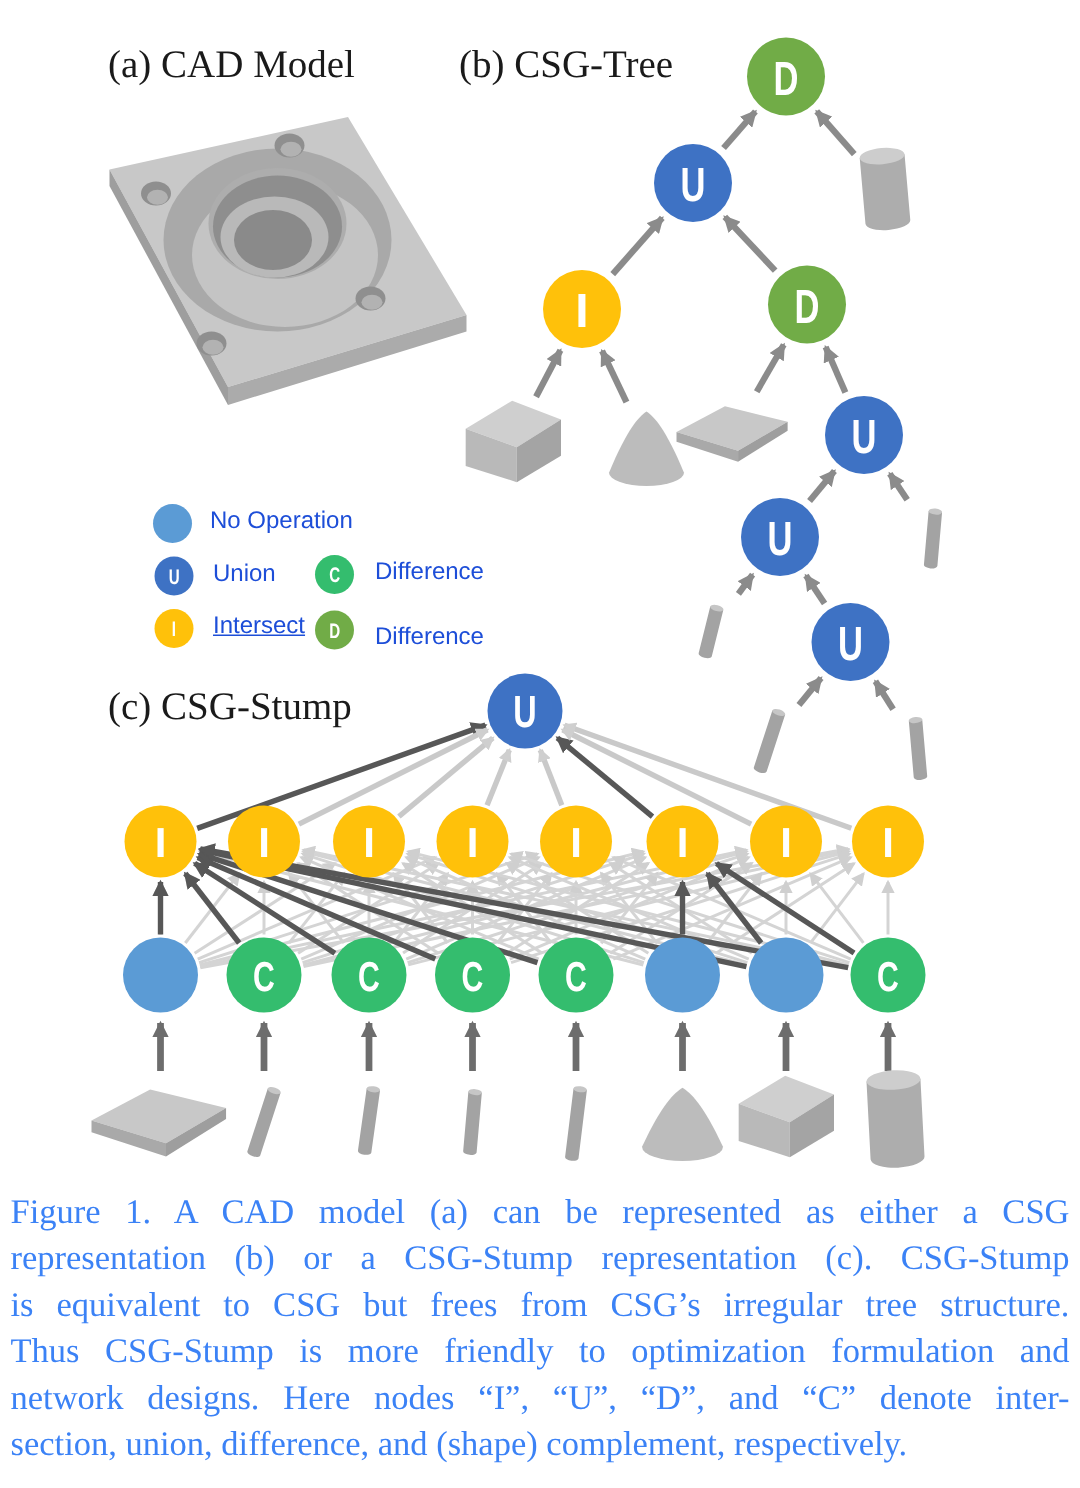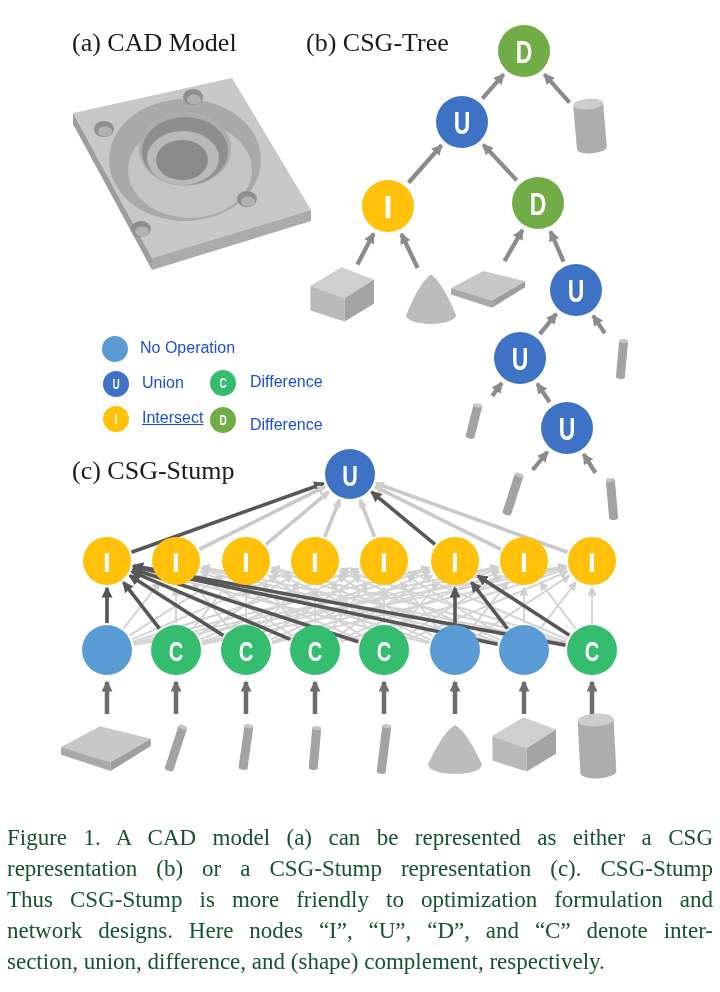--- a/index.html
+++ b/index.html
@@ -14,21 +14,21 @@
              display:flex;align-items:center;justify-content:center;}
   .lg-circle i{font-style:normal;color:#fff;font-family:"Liberation Sans",sans-serif;
                font-weight:700;font-size:14px;transform:scaleX(.72);}
   .lg-label{position:absolute;font-family:"Liberation Sans",sans-serif;font-size:16px;
             color:#1d4ed8;white-space:nowrap;}
   .c-noop{background:#5B9BD5;}
   .c-union{background:#3E72C4;}
   .c-comp{background:#34BD6E;}
   .c-int{background:#FFC10A;}
   .c-diff{background:#71AC47;}
-  #caption{position:absolute;left:7px;top:792px;width:706px;color:#14532d;margin-top:30px;}
+  #caption{position:absolute;left:7px;top:792px;width:706px;color:#3b82f6;}
   .cap-line{font-size:23px;line-height:31px;text-align:justify;text-align-last:justify;}
   .cap-line.last{text-align-last:auto;}
 </style>
 </head>
 <body>
 
 <div id="canvas">
 
   <div class="title" id="title-a">(a) CAD Model</div>
   <div class="title" id="title-b">(b) CSG-Tree</div>
@@ -398,17 +398,18 @@
 
     <span class="lg-circle c-diff" style="left:210px;top:407px;">
         <i>D</i>
       </span>
     <span class="lg-label" style="left:250px;top:416px;text-align:center;">Difference</span>
   </div>
 
   <div id="caption">
     <div class="cap-line">Figure 1. A CAD model (a) can be represented as either a CSG</div>
     <div class="cap-line">representation (b) or a CSG-Stump representation (c). CSG-Stump</div>
+    <div class="cap-line">is equivalent to CSG but frees from CSG’s irregular tree structure.</div>
     <div class="cap-line">Thus CSG-Stump is more friendly to optimization formulation and</div>
     <div class="cap-line">network designs. Here nodes “I”, “U”, “D”, and “C” denote inter-</div>
     <div class="cap-line last">section, union, difference, and (shape) complement, respectively.</div>
   </div>
 </div>
 
 </body></html>

